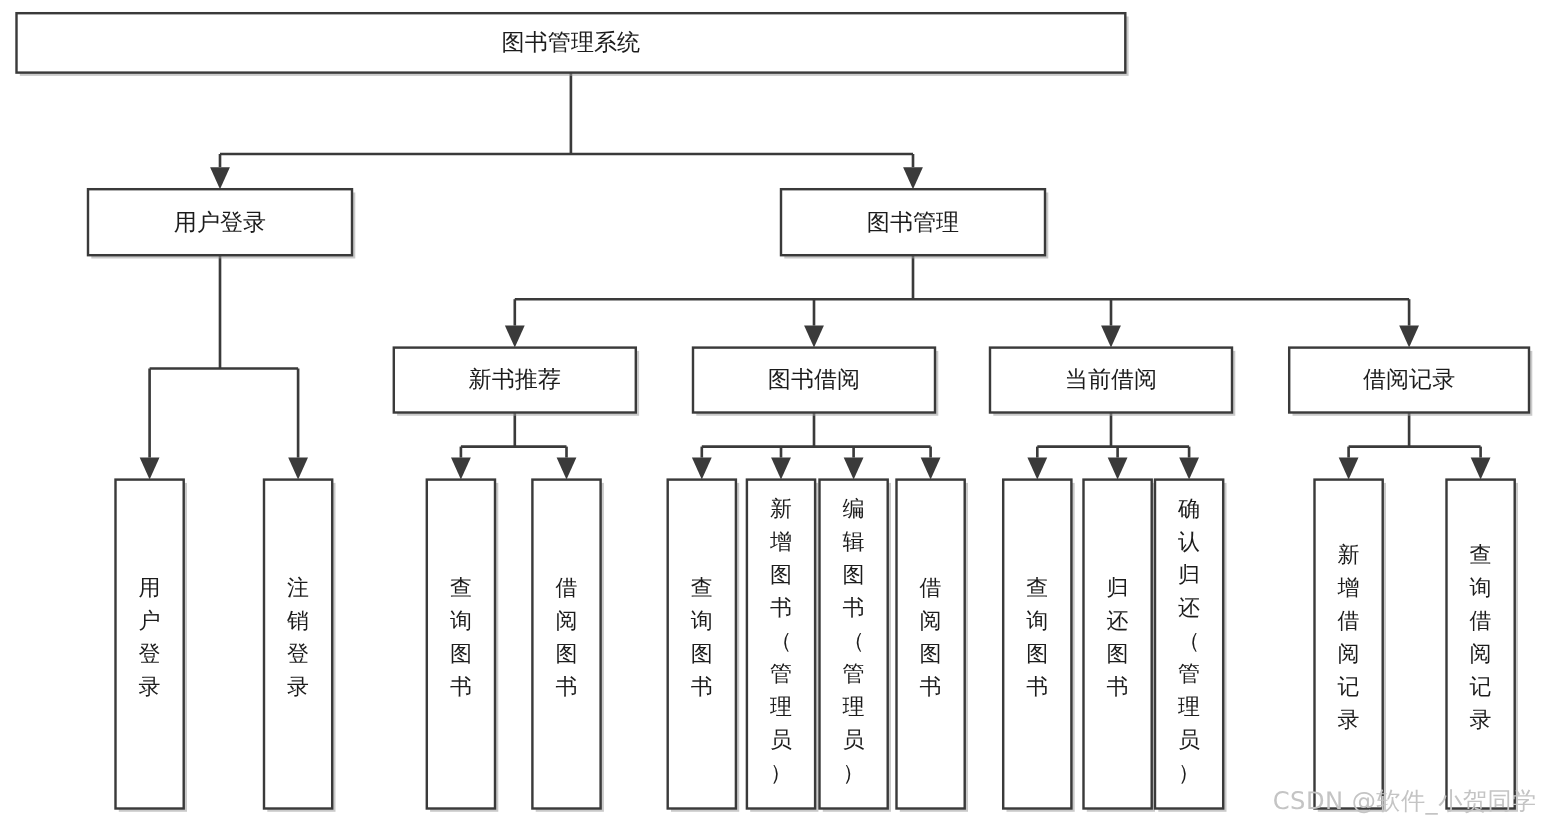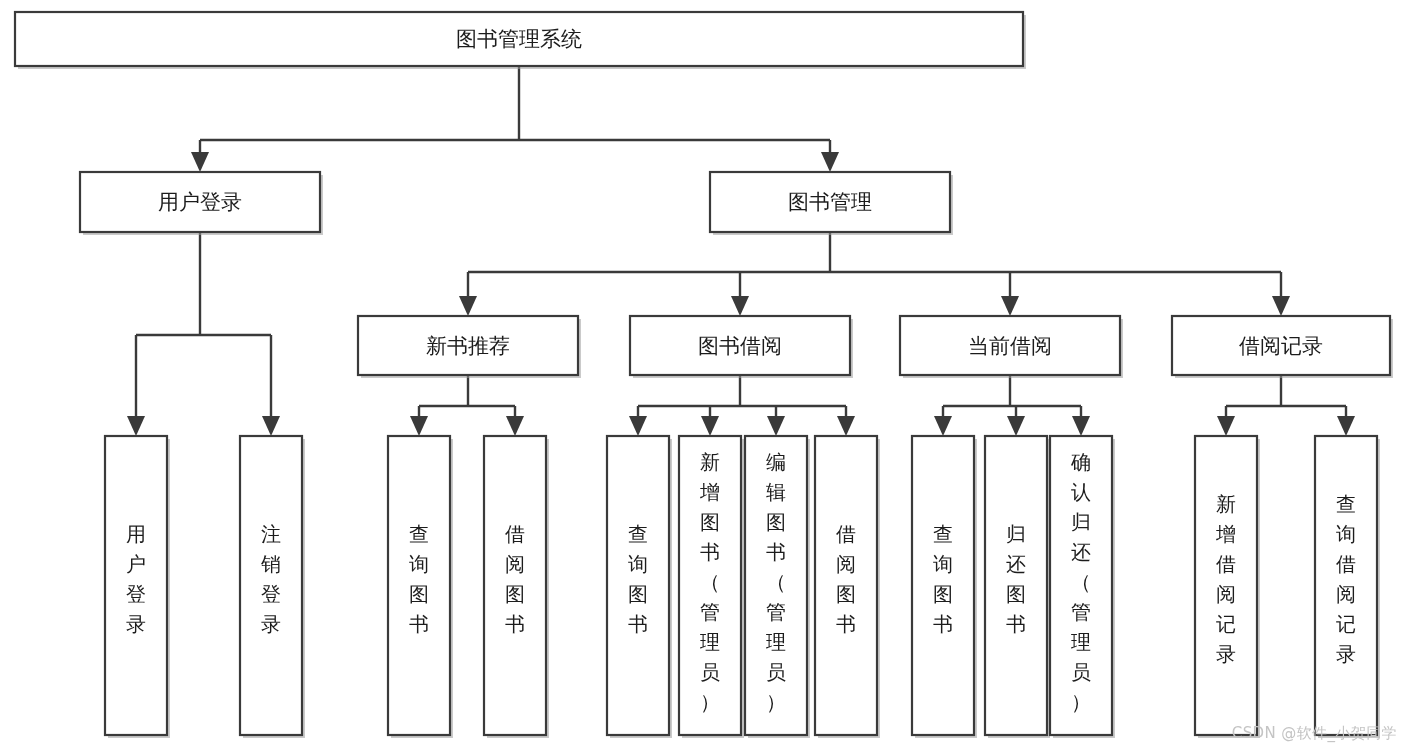--- a/index.html
+++ b/index.html
@@ -44,21 +44,21 @@
     font-family:"DejaVu Sans","Liberation Sans",sans-serif;
     font-size:20px;
     text-anchor:middle;
     white-space:pre;
   }
   .watermark{
     position:absolute;
     right:8px;
     bottom:4px;
     color:#c4c4c4;
-    font-size:15px;
+    font-size:22px;
     font-family:"DejaVu Sans","Liberation Sans",sans-serif;
     letter-spacing:.4px;
     user-select:none;
     white-space:nowrap;
   }
 </style>
 </head>
 <body>
 
 <div id="diagram-root">

